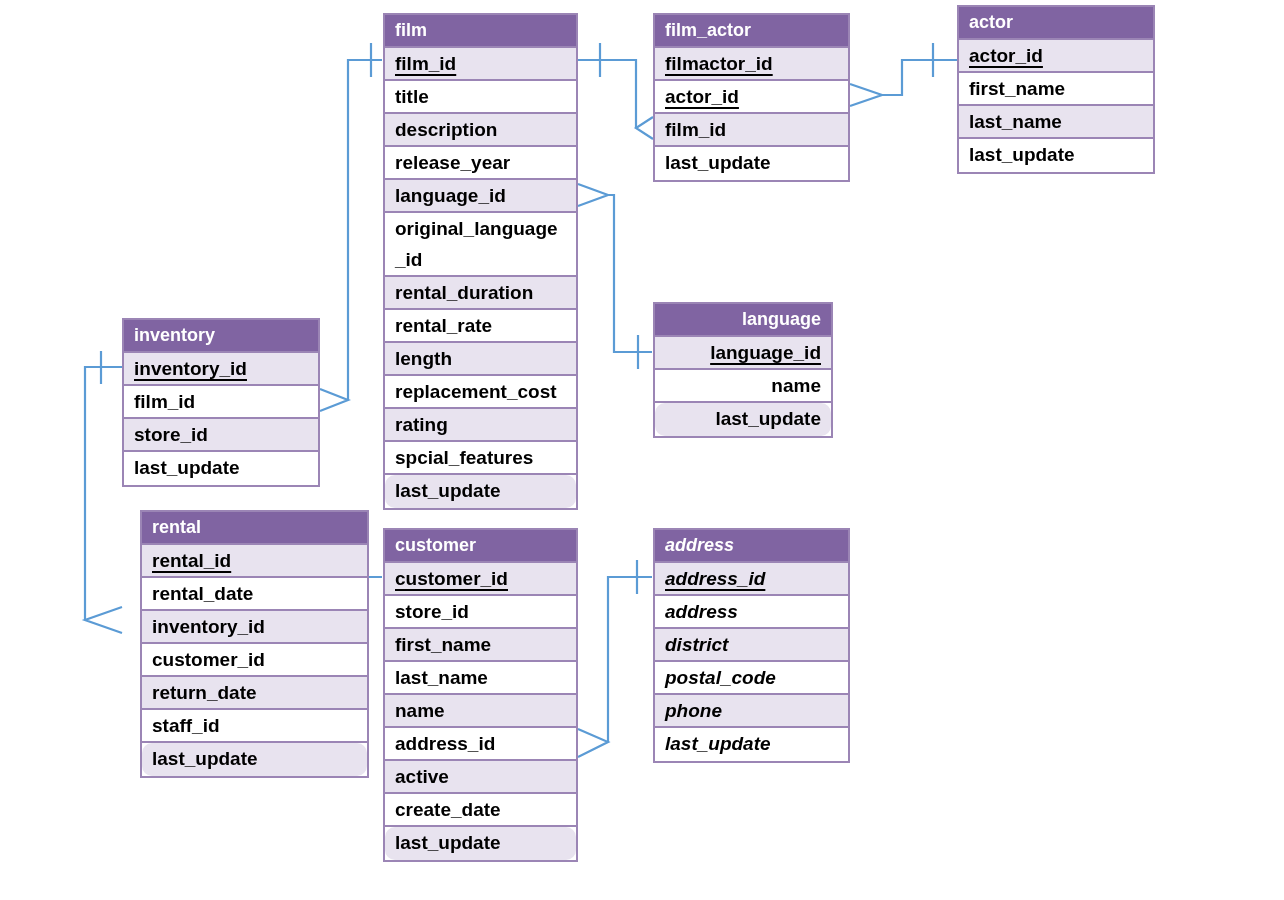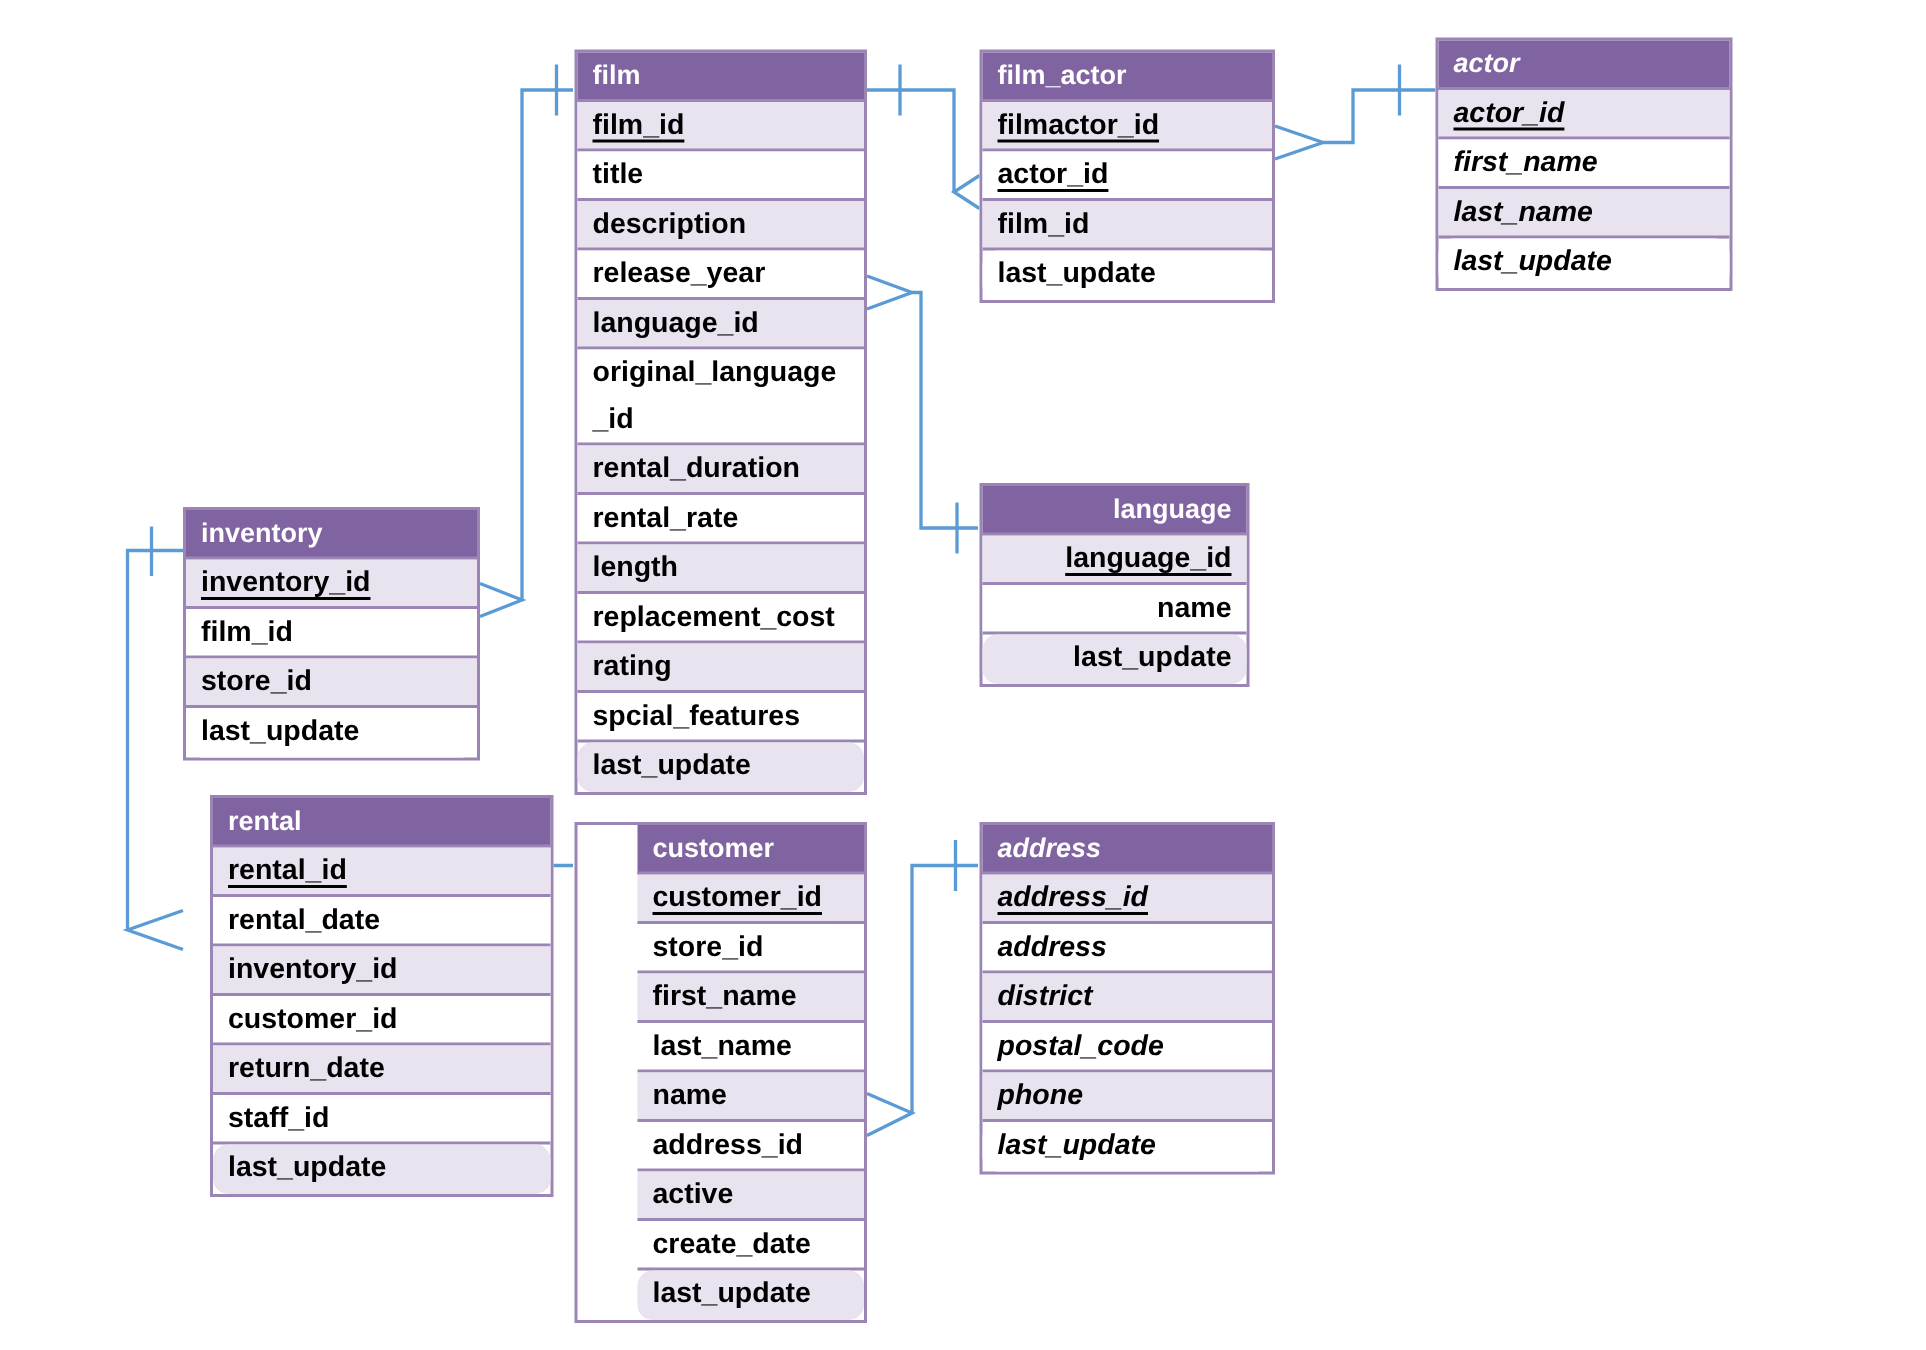--- a/index.html
+++ b/index.html
@@ -13,21 +13,21 @@
   }
   html,body{margin:0;padding:0;background:#fff;}
   #canvas{
     position:relative;width:1284px;height:900px;background:#fff;overflow:hidden;
     font-family:"Liberation Sans","DejaVu Sans",sans-serif;
   }
   #connector-layer{position:absolute;left:0;top:0;width:1284px;height:900px;}
   #connector-layer .stroke{stroke:var(--connector);fill:none;stroke-width:2.2px;}
   .entity{
     position:absolute;box-sizing:border-box;border:2px solid var(--border);
-    background:var(--rowwhite);font-weight:bold;margin-top:20px;
+    background:var(--rowwhite);font-weight:bold;
   }
   .entity-header{
     box-sizing:border-box;height:33px;line-height:31px;padding:0 10px;
     background:var(--header);color:var(--headertext);font-size:18px;
     border-bottom:2px solid var(--border);
   }
   .field-row{
     box-sizing:border-box;min-height:33px;line-height:31px;padding:0 10px;
     font-size:19px;color:var(--fieldtext);border-bottom:2px solid var(--border);
     background:var(--rowwhite);overflow-wrap:anywhere;
@@ -112,21 +112,21 @@
   <div class="entity" style="left:653px;top:13px;width:197px;">
     <div class="entity-header">film_actor</div>
     <div class="entity-rows">
         <div class="field-row alt"><span class="pk">filmactor_id</span></div>
         <div class="field-row"><span class="pk">actor_id</span></div>
         <div class="field-row alt"><span>film_id</span></div>
         <div class="field-row"><span>last_update</span></div>
       </div>
   </div>
 
-  <div class="entity" style="left:957px;top:5px;width:198px;font-style:italic;">
+  <div class="entity" style="left:957px;top:5px;width:198px;">
     <div class="entity-header">actor</div>
     <div class="entity-rows">
         <div class="field-row alt"><span class="pk">actor_id</span></div>
         <div class="field-row"><span>first_name</span></div>
         <div class="field-row alt"><span>last_name</span></div>
         <div class="field-row"><span>last_update</span></div>
       </div>
   </div>
 
   <div class="entity" style="left:122px;top:318px;width:198px;">
@@ -154,21 +154,21 @@
         <div class="field-row alt"><span class="pk">rental_id</span></div>
         <div class="field-row"><span>rental_date</span></div>
         <div class="field-row alt"><span>inventory_id</span></div>
         <div class="field-row"><span>customer_id</span></div>
         <div class="field-row alt"><span>return_date</span></div>
         <div class="field-row"><span>staff_id</span></div>
         <div class="field-row alt"><span>last_update</span></div>
       </div>
   </div>
 
-  <div class="entity" style="left:383px;top:528px;width:195px;padding-left:40px;">
+  <div class="entity" style="left:383px;top:528px;width:195px;">
     <div class="entity-header">customer</div>
     <div class="entity-rows">
         <div class="field-row alt"><span class="pk">customer_id</span></div>
         <div class="field-row"><span>store_id</span></div>
         <div class="field-row alt"><span>first_name</span></div>
         <div class="field-row"><span>last_name</span></div>
         <div class="field-row alt"><span>name</span></div>
         <div class="field-row"><span>address_id</span></div>
         <div class="field-row alt"><span>active</span></div>
         <div class="field-row"><span>create_date</span></div>

